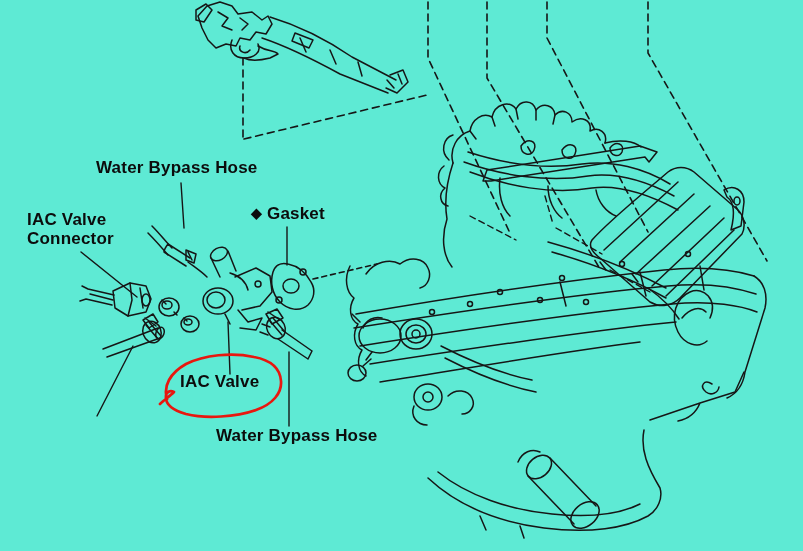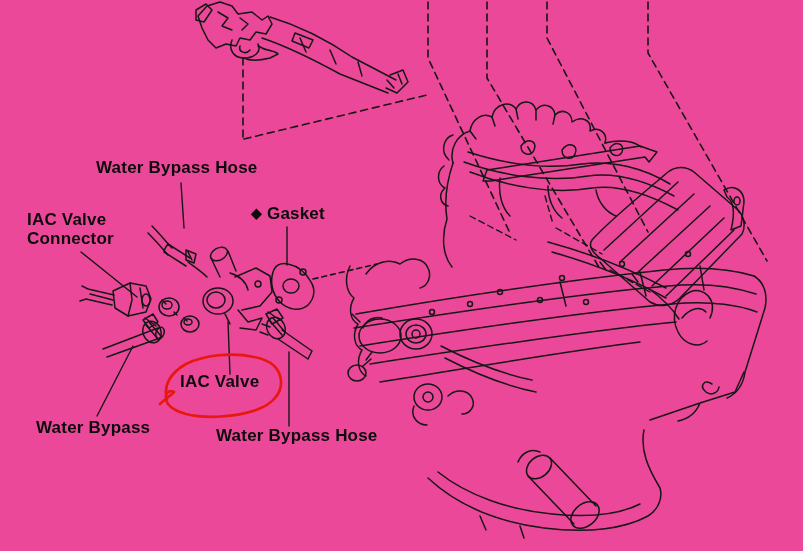--- a/index.html
+++ b/index.html
@@ -1,17 +1,17 @@
 <!DOCTYPE html>
 <html><head>
 <meta charset="utf-8">
 <style>
   html,body{margin:0;padding:0;background:#ffffff;}
   .stage{
-    position:relative;width:803px;height:551px;background:#ec4899;
+    position:relative;width:803px;height:551px;background:#5eead4;
     overflow:hidden;font-family:"Liberation Sans",sans-serif;
   }
   .stage svg{position:absolute;left:0;top:0;}
   .label{
     position:absolute;font-weight:bold;font-size:17px;line-height:19px;
     color:#0c0c0c;white-space:nowrap;letter-spacing:0.2px;
   }
   .label .bullet{font-size:14px;margin-right:5px;position:relative;top:-1px;}
 </style>
 </head>
@@ -203,16 +203,15 @@
 
   <div class="label" style="left:251px;top:204px;">
     <span class="bullet">◆</span><span>Gasket</span>
   </div>
 
   <div class="label" style="left:180px;top:372px;">IAC Valve</div>
 
   <div class="label" style="left:216px;top:426px;">Water Bypass Hose</div>
 
   <div class="label" style="left:36px;top:418px;">
-    <div>Water Bypass</div>
   </div>
 
 </div>
 
 </body></html>

